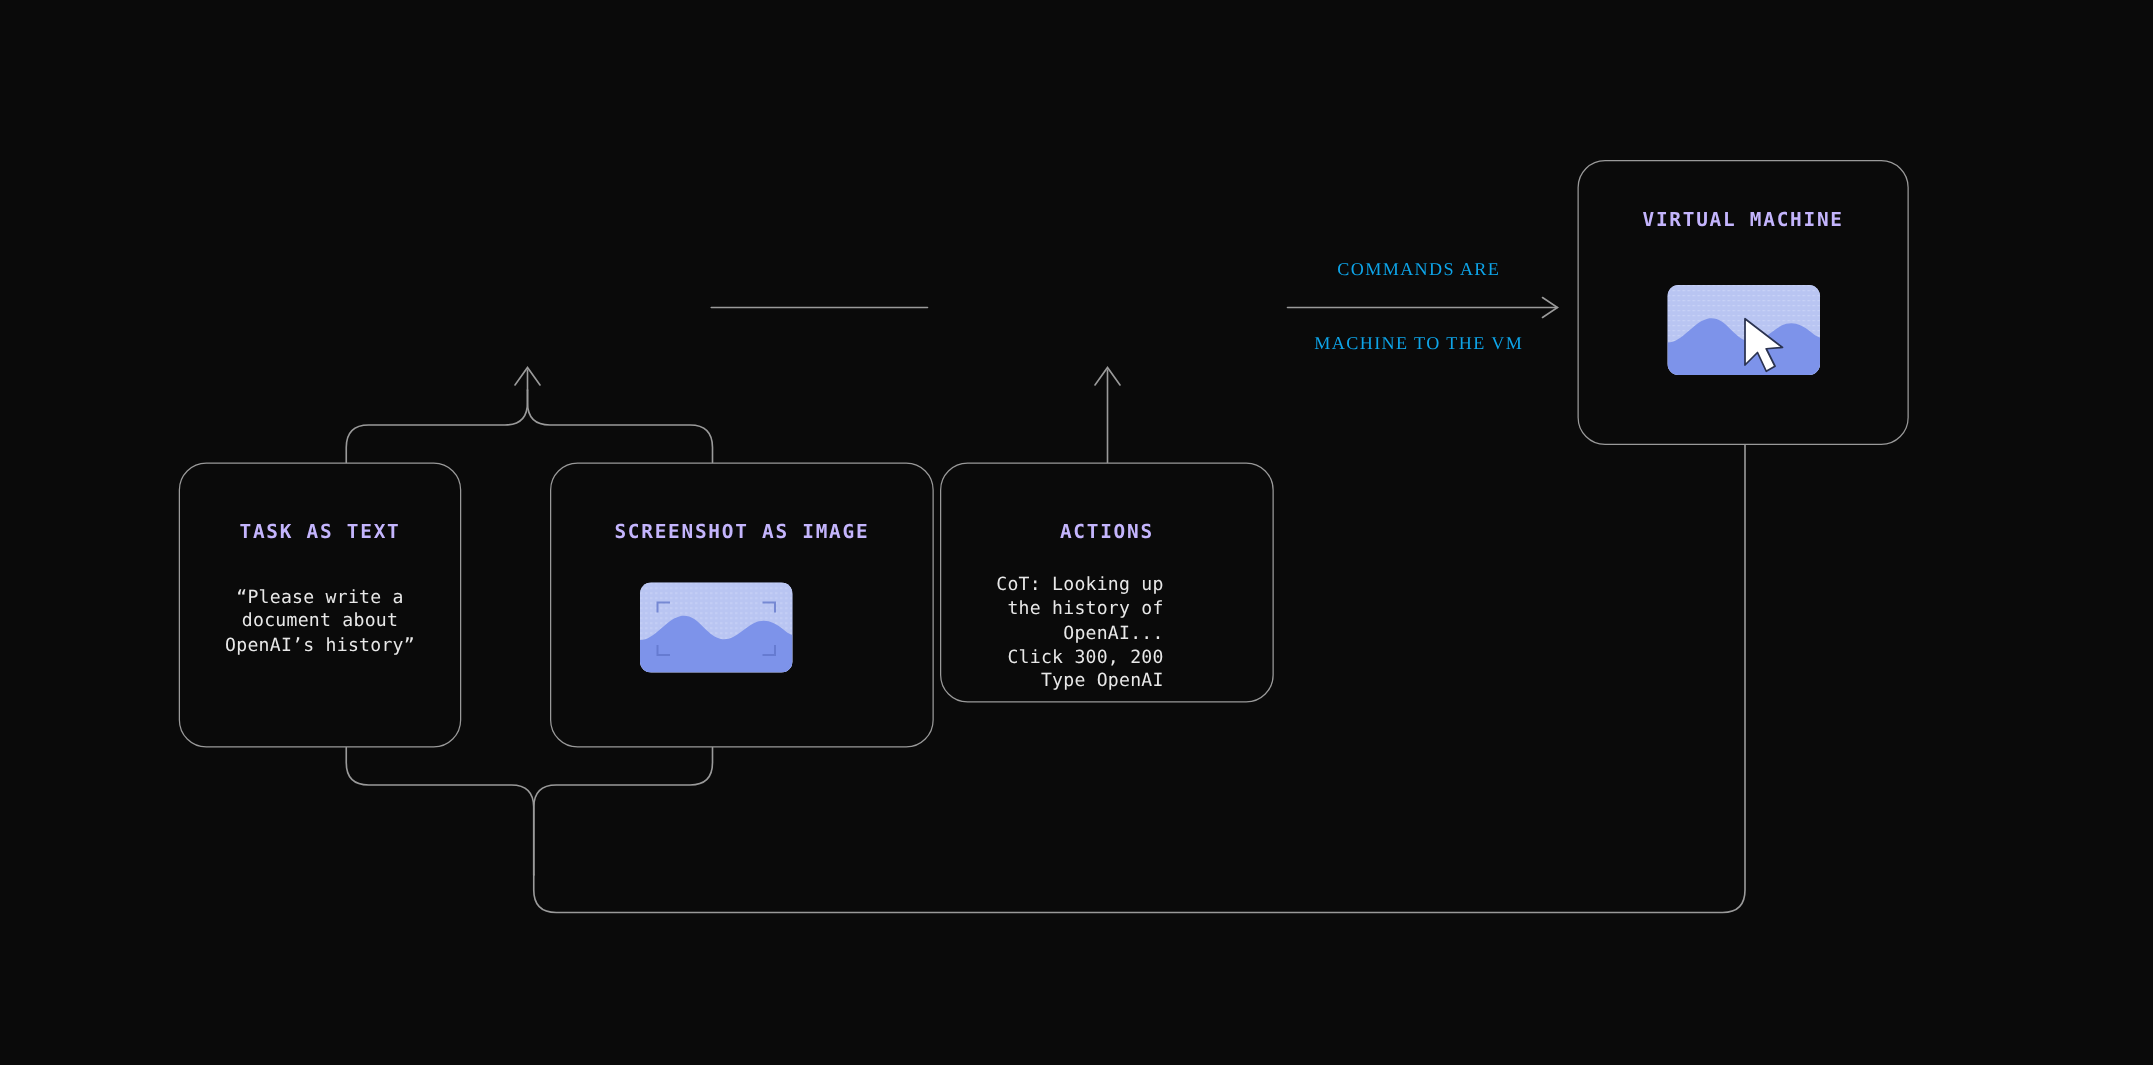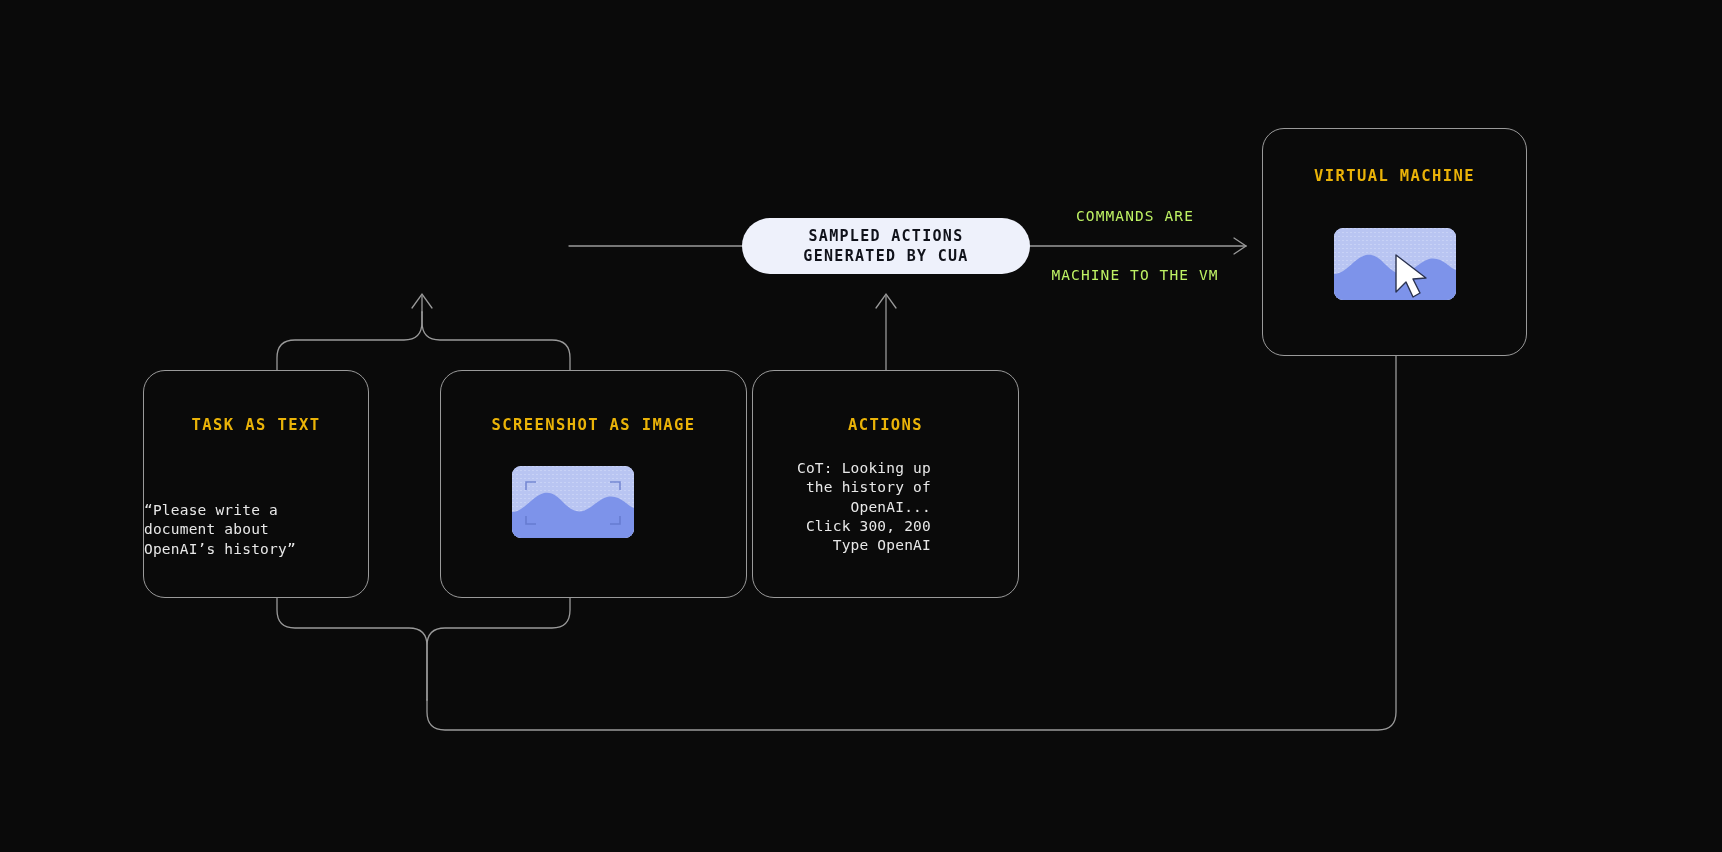--- a/index.html
+++ b/index.html
@@ -54,75 +54,75 @@
     position: absolute;
     border: 1.3px solid #9a9a9a;
     border-radius: 22px;
     box-sizing: border-box;
     background: #0a0a0a;
   }
   .box-title {
     position: absolute;
     left: 0; right: 0;
     text-align: center;
-    color: #eab308;
+    color: #c4b5fd;
     font-weight: 700;
     font-size: 15.5px;
     letter-spacing: 1.4px;
     white-space: pre;
   }
   .box-body {
     position: absolute;
     color: #e8e8e8;
     font-size: 14.5px;
     line-height: 1.33;
     letter-spacing: 0.2px;
     white-space: pre;
   }
 
   #box-task   { left: 143px;  top: 370px; width: 226px; height: 228px; }
   #box-shot   { left: 440px;  top: 370px; width: 307px; height: 228px; }
-  #box-actions{ left: 752px;  top: 370px; width: 267px; height: 228px; }
+  #box-actions{ left: 752px;  top: 370px; width: 267px; height: 192px; }
   #box-vm     { left: 1262px; top: 128px; width: 265px; height: 228px; }
 
   #box-task .box-title,
   #box-shot .box-title,
   #box-actions .box-title { top: 45px; }
   #box-vm .box-title { top: 38px; }
 
   #task-body {
     left: 0; right: 0; top: 98px;
-    text-align: left;
-    margin-top: 32px;
+    text-align: center;
   }
   #actions-body {
     left: 44px; top: 88px;
     text-align: right;
   }
 
   
   .thumb {
     position: absolute;
     border-radius: 9px;
     overflow: hidden;
     background: #b9c5f2;
   }
   #thumb-shot { left: 512px; top: 466px; width: 122px; height: 72px; }
   #thumb-vm   { left: 1334px; top: 228px; width: 122px; height: 72px; }
   .thumb svg { display: block; width: 100%; height: 100%; }
 
   
   .edge-label {
     position: absolute;
-    color: #bef264;
+    color: #0ea5e9;
     font-size: 14.5px;
     line-height: 1.35;
     letter-spacing: 1.1px;
     text-align: center;
     white-space: pre;
+    font-family: Liberation Serif, serif;
   }
   #label-commands { left: 1035px; top: 168px; width: 200px; }
 </style>
 </head>
 <body>
 
 <div id="stage">
 
   <svg class="wires" viewBox="0 0 1722 852">
     <defs>
@@ -153,26 +153,20 @@
       <path d="M 1396 356 L 1396 712 Q 1396 730 1378 730 L 445 730
                Q 427 730 427 712 L 427 700"></path>
       <path d="M 277 598 L 277 610 Q 277 628 295 628 L 409 628
                Q 427 628 427 646 L 427 700"></path>
       <path d="M 570 598 L 570 610 Q 570 628 552 628 L 445 628
                Q 427 628 427 646 L 427 700"></path>
     </g>
   </svg>
 
 
-  <div class="pill" id="pill-sampled">
-    <div>
-      <span class="pill-line">SAMPLED ACTIONS</span>
-      <span class="pill-line">GENERATED BY CUA</span>
-    </div>
-  </div>
 
   <div class="box" id="box-task">
     <div class="box-title">TASK AS TEXT</div>
     <div class="box-body" id="task-body">“Please write a
 document about
 OpenAI’s history”</div>
   </div>
 
   <div class="box" id="box-shot">
     <div class="box-title">SCREENSHOT AS IMAGE</div>

